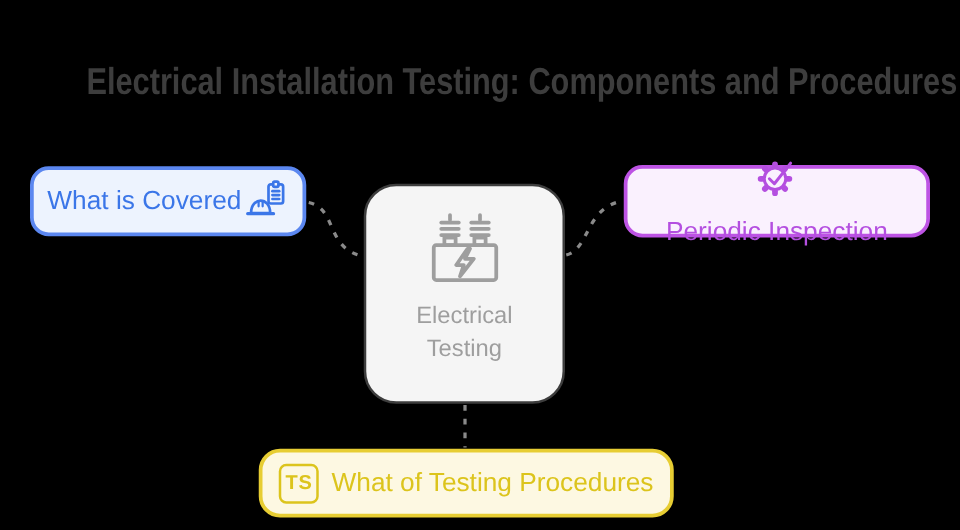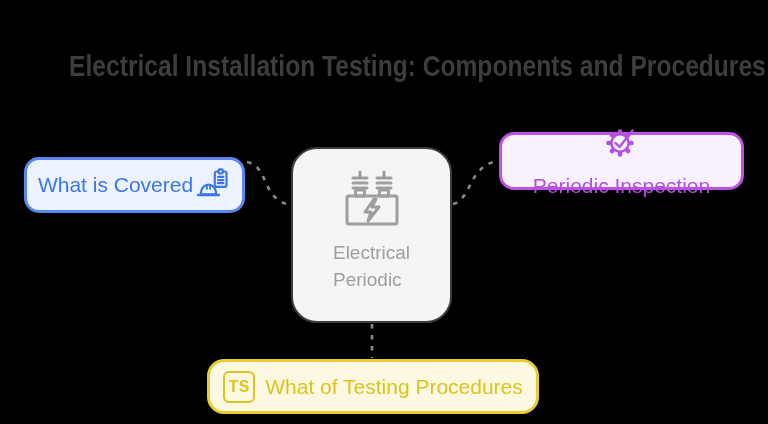--- a/index.html
+++ b/index.html
@@ -17,21 +17,21 @@
   .connectors{position:absolute;left:0;top:0;width:768px;height:424px;pointer-events:none;}
   .pill{
     position:absolute;display:flex;align-items:center;justify-content:center;
     box-sizing:border-box;
   }
   .pill .label{font-size:21px;font-weight:500;white-space:nowrap;}
   .pill-blue{
     left:24px;top:133px;width:221px;height:56px;gap:2px;
     background:var(--blue-fill,#edf3fe);
     border:3px solid var(--blue-border,#5b87f0);
-    border-radius:15px;color:var(--blue-accent,#3b76e8);margin-top:24px;
+    border-radius:15px;color:var(--blue-accent,#3b76e8);
   }
   .pill-purple{
     left:499px;top:132px;width:245px;height:58px;gap:12px;
     background:var(--purple-fill,#faf1fe);
     border:3px solid var(--purple-border,#bd53e4);
     border-radius:15px;color:var(--purple-accent,#b44fe0);flex-direction:column;
   }
   .pill-yellow{
     left:207px;top:359px;width:332px;height:55px;gap:10px;
     background:var(--yellow-fill,#fdf8e2);
@@ -41,21 +41,21 @@
   .center-node{
     position:absolute;left:291px;top:147px;width:161px;height:176px;
     box-sizing:border-box;
     background:var(--center-fill,#f5f5f5);
     border:2px solid var(--center-border,#3d3d3d);
     border-radius:26px;
     display:flex;flex-direction:column;align-items:center;
     padding-top:21px;
     color:var(--center-text,#9e9e9e);
   }
-  .center-label{margin-top:11px;font-size:19px;line-height:27px;}
+  .center-label{margin-top:11px;font-size:19px;line-height:27px;text-align:center;}
   .icon{display:block;flex:0 0 auto;}
   .ts-badge{
     width:32px;height:32px;box-sizing:border-box;
     border:2.5px solid currentColor;border-radius:6px;
     display:flex;align-items:center;justify-content:center;
     font-size:16px;font-weight:600;letter-spacing:0.5px;
   }
 </style>
 </head>
 <body>
@@ -118,21 +118,21 @@
         <line x1="38" y1="8" x2="52" y2="8"></line>
         <line x1="38" y1="13" x2="52" y2="13"></line>
         <line x1="38" y1="18" x2="52" y2="18"></line>
         <rect x="40.5" y="20" width="9" height="6"></rect>
       </g>
       <rect x="8" y="26" width="50" height="28" rx="2"></rect>
       <path d="M35 29 L26 42 H32 L29 51 L40 37 H33 L37 29 Z"></path>
     </svg>
     <div class="center-label">
       <div>Electrical</div>
-      <div>Periodic</div>
+      <div>Testing</div>
     </div>
   </div>
 
   <div class="pill pill-yellow">
     <span class="ts-badge">
       <span>TS</span>
     </span>
     <span class="label">What of Testing Procedures</span>
   </div>
 

